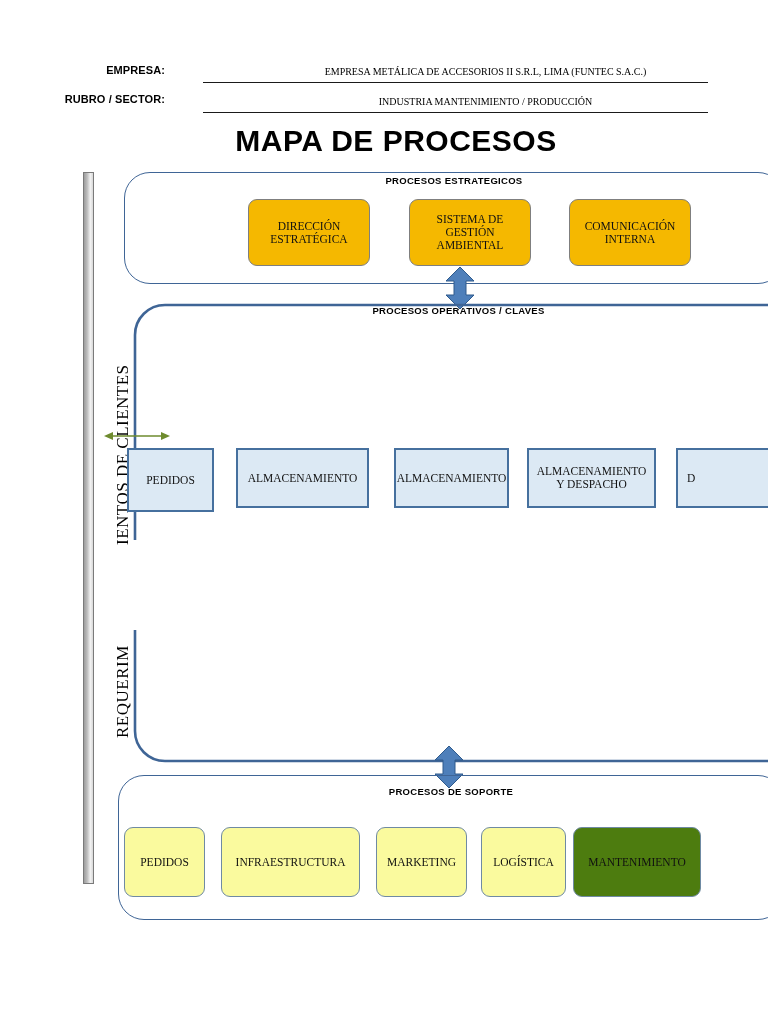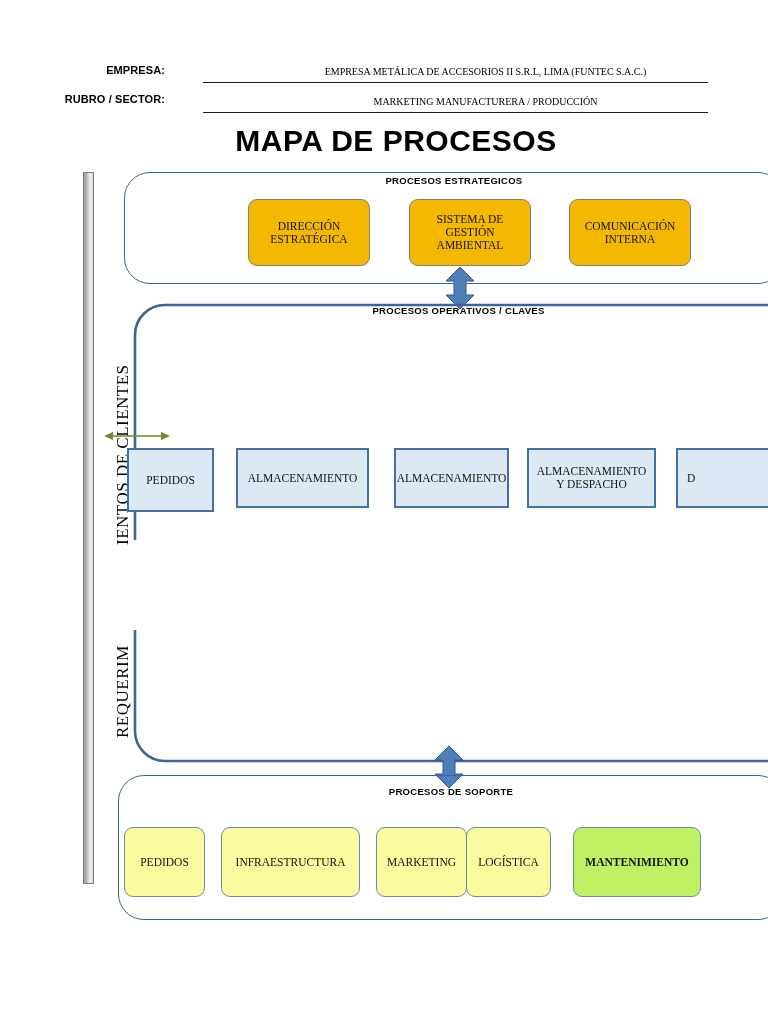--- a/index.html
+++ b/index.html
@@ -127,21 +127,21 @@
     color: #111;
   }
   .pbox-support {
     background: #FAFA9E;
     border: 1.4px solid #6f8aa3;
     border-radius: 9px;
     font-family: "Liberation Serif", serif;
     font-size: 11.5px;
     color: #111;
   }
-  .pbox-support.accent { background: #bef264; font-weight: bold; }
+  .pbox-support.accent { background: #4d7c0f; }
 
   
   .arrow-v { position: absolute; }
   .green-arrow { position: absolute; }
 
   
   .clip-root { position: absolute; inset: 0; overflow: hidden; }
 </style>
 </head>
 <body>
@@ -149,21 +149,21 @@
 <div class="clip-root">
 
   <div>
     <div class="hdr-label" style="left:40px; top:64px; width:125px;">EMPRESA:</div>
     <div class="hdr-value" style="left:203px; top:66px; width:565px;">EMPRESA METÁLICA DE ACCESORIOS II S.R.L, LIMA (FUNTEC S.A.C.)</div>
     <div class="hdr-rule" style="left:203px; top:82px; width:505px;"></div>
   </div>
 
   <div>
     <div class="hdr-label" style="left:40px; top:93px; width:125px;">RUBRO / SECTOR:</div>
-    <div class="hdr-value" style="left:203px; top:96px; width:565px;">MARKETING MANUFACTURERA / PRODUCCIÓN</div>
+    <div class="hdr-value" style="left:203px; top:96px; width:565px;">INDUSTRIA MANTENIMIENTO / PRODUCCIÓN</div>
     <div class="hdr-rule" style="left:203px; top:112px; width:505px;"></div>
   </div>
 
   <div class="title">MAPA DE PROCESOS</div>
 
   <div class="gray-bar"></div>
 
   <div class="vtext" style="left:113px; top:545px;">IENTOS DE CLIENTES</div>
   <div class="vtext" style="left:113px; top:738px;">REQUERIM</div>
 
@@ -223,20 +223,20 @@
 
   <div class="pbox pbox-support" style="left:124px; top:827px; width:81px; height:70px;">
     <span>PEDIDOS</span>
   </div>
   <div class="pbox pbox-support" style="left:221px; top:827px; width:139px; height:70px;">
     <span>INFRAESTRUCTURA</span>
   </div>
   <div class="pbox pbox-support" style="left:376px; top:827px; width:91px; height:70px;">
     <span>MARKETING</span>
   </div>
-  <div class="pbox pbox-support" style="left:466px; top:827px; width:85px; height:70px;">
+  <div class="pbox pbox-support" style="left:481px; top:827px; width:85px; height:70px;">
     <span>LOGÍSTICA</span>
   </div>
   <div class="pbox pbox-support accent" style="left:573px; top:827px; width:128px; height:70px;">
     <span>MANTENIMIENTO</span>
   </div>
 
 </div>
 
 </body></html>

